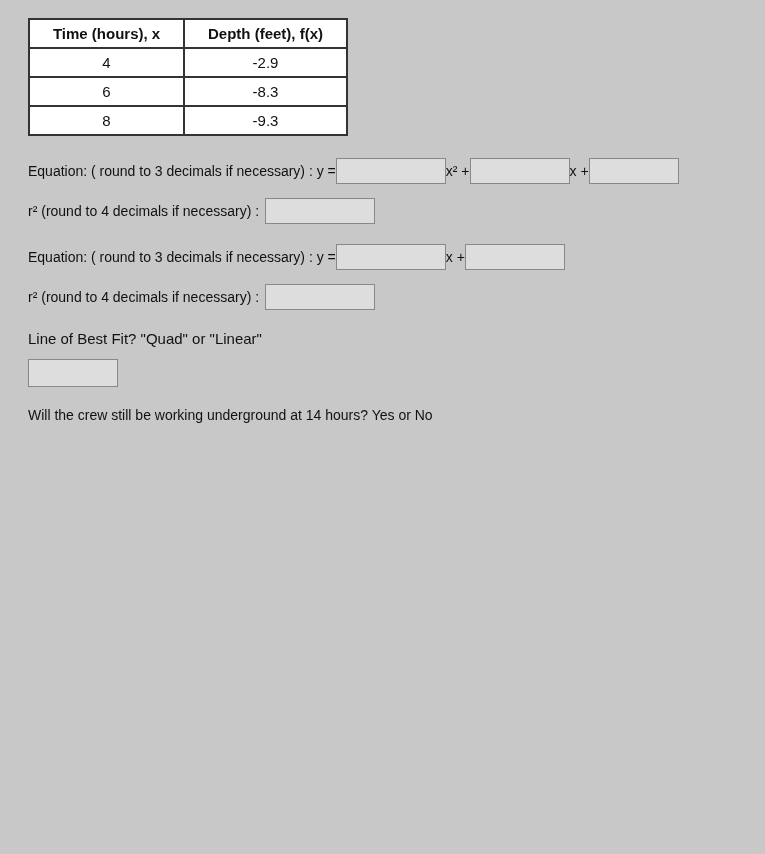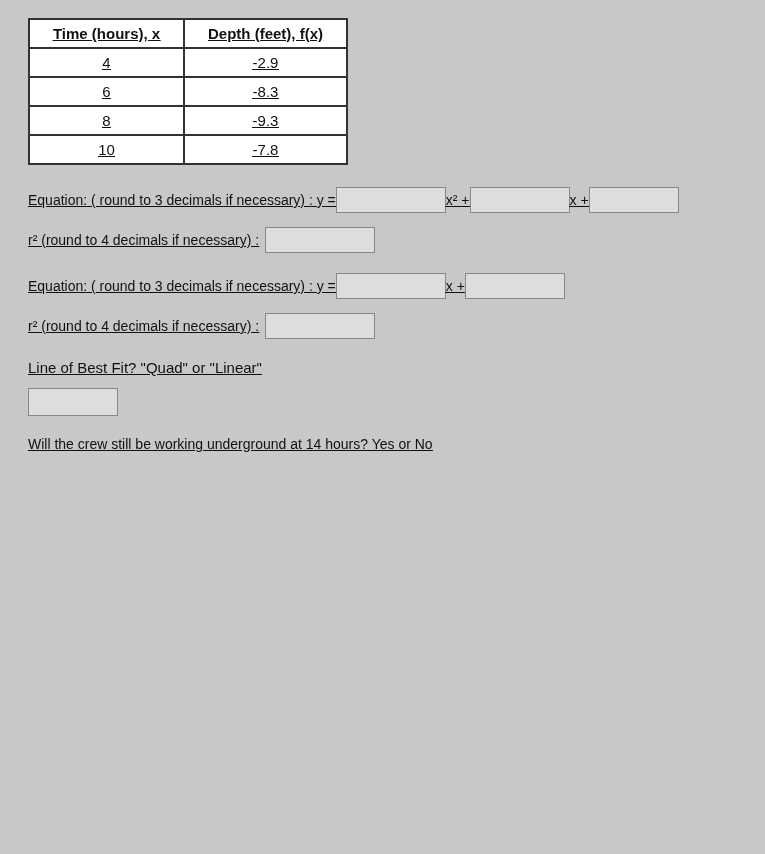--- a/index.html
+++ b/index.html
@@ -1,19 +1,18 @@
 <!DOCTYPE html>
 <html><head>
   <meta charset="utf-8">
   <style>
     * {
       box-sizing: border-box;
       margin: 0;
       padding: 0;
-      text-decoration: underline;
     }
 
     body {
       background-color: #c8c8c8;
       font-family: Arial, sans-serif;
       font-size: 15px;
       color: #111;
       width: 765px;
       min-height: 854px;
       padding: 18px 28px 28px 28px;
@@ -136,24 +135,20 @@
         <td>-2.9</td>
       </tr>
       <tr>
         <td>6</td>
         <td>-8.3</td>
       </tr>
       <tr>
         <td>8</td>
         <td>-9.3</td>
       </tr>
-      <tr>
-        <td>10</td>
-        <td>-7.8</td>
-      </tr>
     </tbody>
 </table>
 
 <div class="section-block">
 
   <div class="equation-row">
     <span>Equation: ( round to 3 decimals if necessary) : y =</span>
     <input class="eq-input eq-input-wide" type="text" value="" style="">
     <span>x² +</span>
     <input class="eq-input eq-input-medium" type="text" value="" style="">

